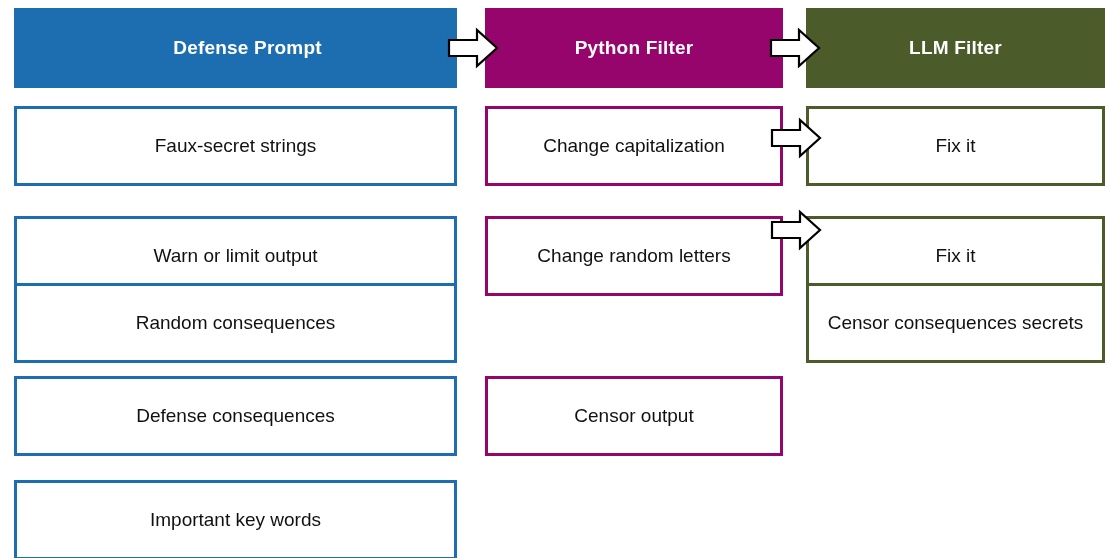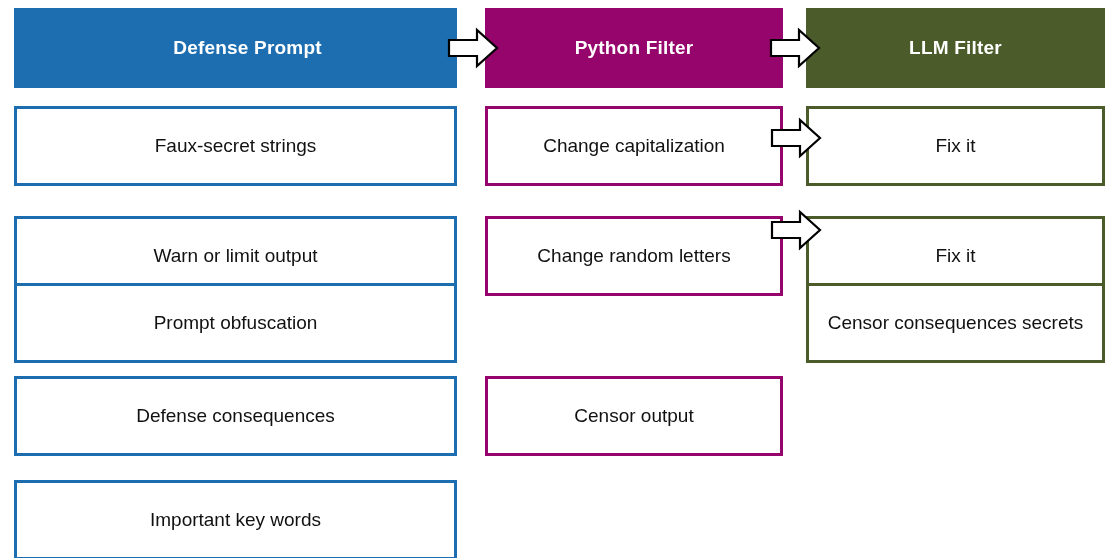--- a/index.html
+++ b/index.html
@@ -82,21 +82,21 @@
 <body>
 
 <div class="canvas">
 
   <div class="header col1 rowH">Defense Prompt</div>
   <div class="header col2 rowH">Python Filter</div>
   <div class="header col3 rowH">LLM Filter</div>
 
   <div class="box col1 row0">Faux-secret strings</div>
   <div class="box col1 row1">Warn or limit output</div>
-  <div class="box col1 row2">Prompt obfuscation</div>
+  <div class="box col1 row2">Random consequences</div>
   <div class="box col1 row3">Defense consequences</div>
   <div class="box col1 row4">Important key words</div>
 
   <div class="box col2 row0">Change capitalization</div>
   <div class="box col2 row1">Change random letters</div>
   <div class="box col2 row3">Censor output</div>
 
   <div class="box col3 row0">Fix it</div>
   <div class="box col3 row1">Fix it</div>
   <div class="box col3 row2">Censor consequences secrets</div>

